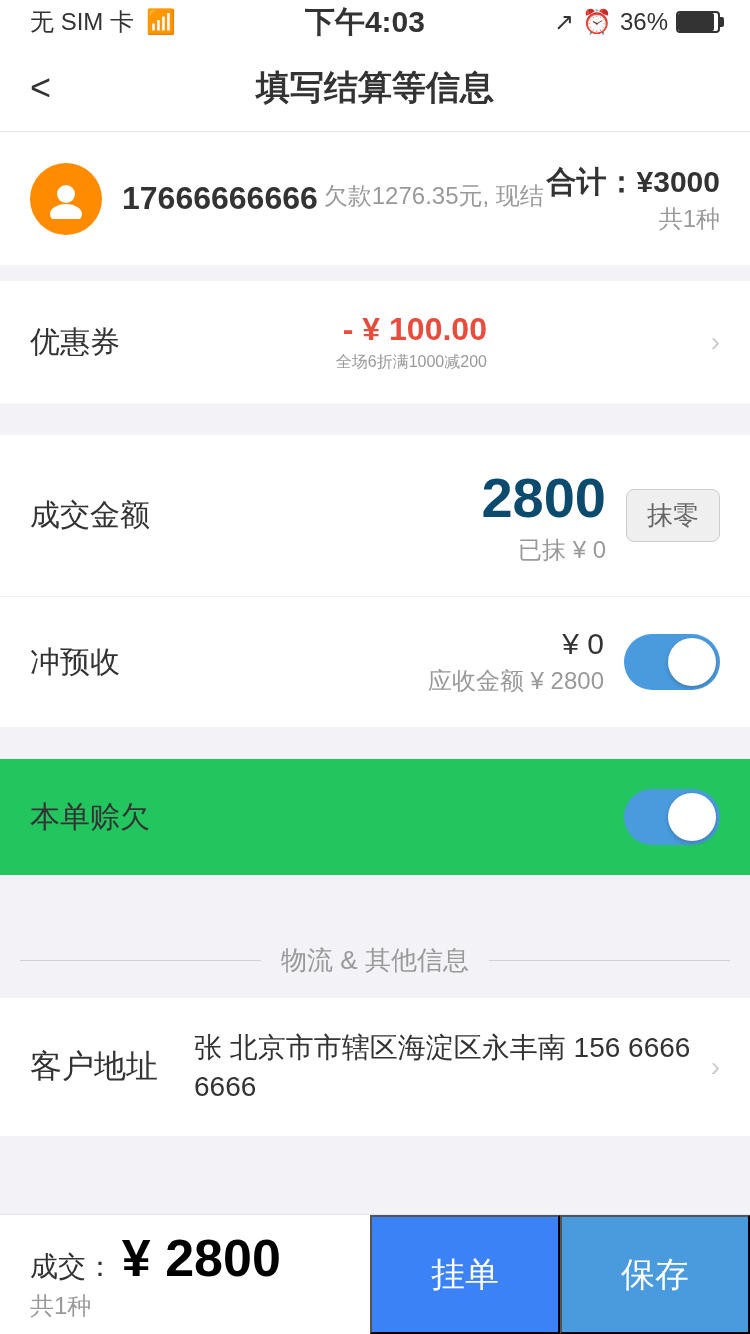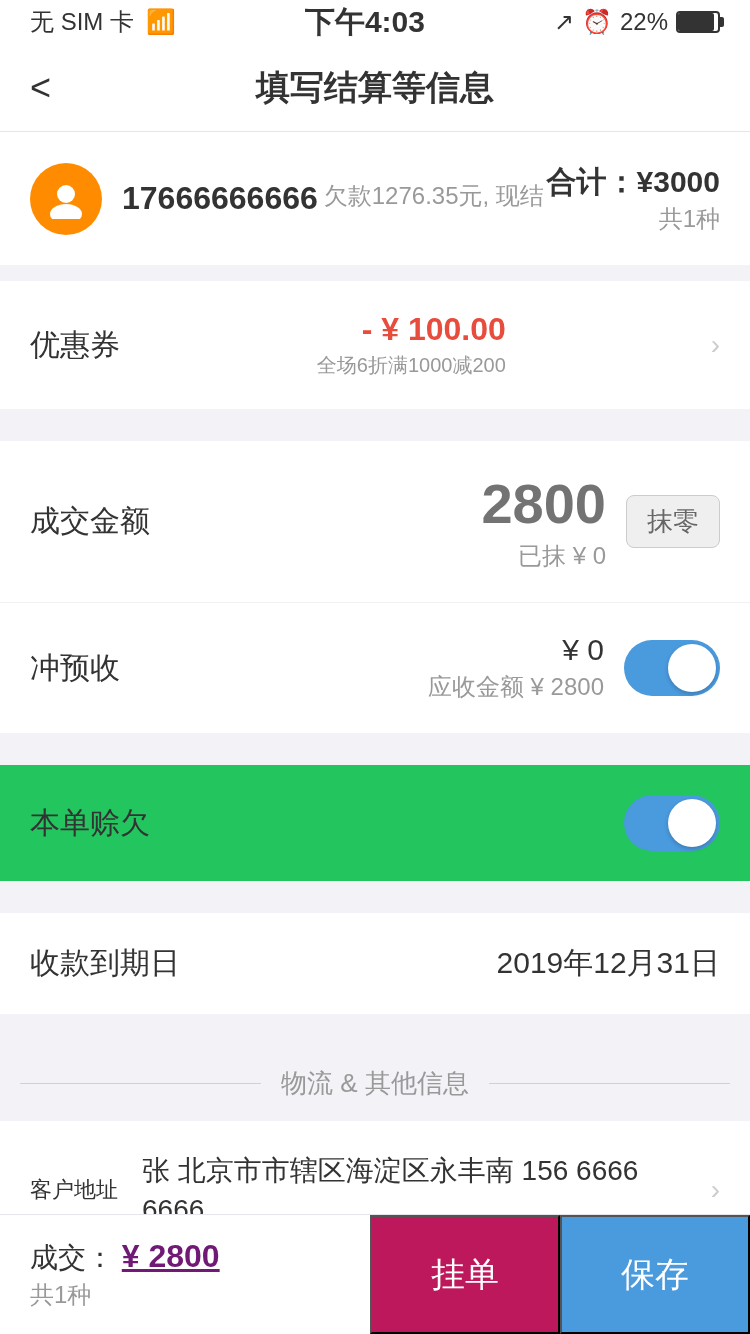--- a/index.html
+++ b/index.html
@@ -101,39 +101,39 @@
       display: flex;
       align-items: center;
       justify-content: space-between;
       padding: 30px;
       border-bottom: 1px solid #f0f0f5;
       min-height: 88px;
     }
     .list-row:last-child { border-bottom: none; gap: 40px; }
     .row-label { font-size: 30px; color: #333; }
     .coupon-value { font-size: 32px; color: #e74c3c; font-weight: 600; }
-    .coupon-desc { font-size: 20px; color: #999; text-align: center; margin-top: 4px; }
+    .coupon-desc { font-size: 16px; color: #999; text-align: center; margin-top: 4px; }
     .coupon-right { text-align: right; }
     .chevron-right {
       font-size: 28px; color: #ccc; margin-left: 8px;
     }
 
     
     .deal-section {
       background: #fff;
       margin-top: 16px;
     }
     .deal-row {
       display: flex;
       align-items: center;
       justify-content: space-between;
       padding: 30px;
     }
     .deal-amount-number {
-      font-size: 56px; font-weight: 600; color: #737373;
+      font-size: 56px; font-weight: 600; color: #0c4a6e;
     }
     .deal-right-group { display: flex; align-items: center; gap: 20px; }
     .round-zero-btn {
       border: 1px solid #ccc; border-radius: 8px;
       padding: 8px 20px; font-size: 26px; color: #666;
       cursor: pointer;
     }
     .deal-sub { font-size: 24px; color: #999; text-align: right; margin-top: 4px; }
 
     
@@ -193,46 +193,46 @@
     .address-section {
       background: #fff;
       margin-top: 0;
     }
     .address-row {
       display: flex;
       align-items: center;
       justify-content: space-between;
       padding: 30px;
     }
-    .address-label { font-size: 22px; color: #333; white-space: nowrap; margin-right: 24px; }
+    .address-label { font-size: 32px; color: #333; white-space: nowrap; margin-right: 36px; }
     .address-value { font-size: 28px; color: #333; flex: 1; line-height: 1.4; }
     .address-right { display: flex; align-items: center; }
 
     
     .bottom-bar {
       position: fixed;
       bottom: 0; left: 0;
       width: 750px;
       height: 120px;
       background: #fff;
       display: flex;
       align-items: center;
       border-top: 1px solid #e5e5ea;
     }
     .bottom-info {
       flex: 1;
       padding: 0 30px;
     }
     .bottom-deal { font-size: 28px; color: #333; }
-    .bottom-amount { font-size: 32px; font-weight: 700; color: #701a75; text-decoration: underline; }
+    .bottom-amount { font-size: 52px; font-weight: 700; color: #000000; }
     .bottom-count { font-size: 24px; color: #999; margin-top: 2px; }
     .bottom-actions { display: flex; height: 100%; }
     .btn-hang {
       width: 190px; height: 100%;
-      background: #be185d;
+      background: #3b82f6;
       display: flex; align-items: center; justify-content: center;
       font-size: 34px; color: #fff; font-weight: 500;
       cursor: pointer;
     }
     .btn-save {
       width: 190px; height: 100%;
       background: #4a9ade;
       display: flex; align-items: center; justify-content: center;
       font-size: 34px; color: #fff; font-weight: 500;
       cursor: pointer;
@@ -245,21 +245,21 @@
 
 <div class="status-bar">
   <div class="status-left">
     <span>无 SIM 卡</span>
     <span class="wifi-icon">📶</span>
   </div>
   <div class="status-center">下午4:03</div>
   <div class="status-right">
     <span>↗</span>
     <span>⏰</span>
-    <span>22%</span>
+    <span>36%</span>
     <div class="battery-icon">
       <div class="battery-fill"></div>
     </div>
   </div>
 </div>
 
 <div class="nav-bar">
   <span class="nav-back">&lt;</span>
   <span class="nav-title">填写结算等信息</span>
 </div>
@@ -330,26 +330,20 @@
     <div class="list-row">
       <span class="row-label">本单赊欠</span>
       <div class="toggle on">
         <div class="toggle-knob"></div>
       </div>
     </div>
   </div>
 
   <div class="section-gap"></div>
 
-  <div class="date-section">
-    <div class="list-row">
-      <span class="row-label">收款到期日</span>
-      <span class="row-label">2019年12月31日</span>
-    </div>
-  </div>
 
   <div class="section-gap"></div>
 
   <div class="logistics-sep">
     <div class="logistics-line"></div>
     <span class="logistics-text">物流 &amp; 其他信息</span>
     <div class="logistics-line"></div>
   </div>
 
   <div class="address-section">

